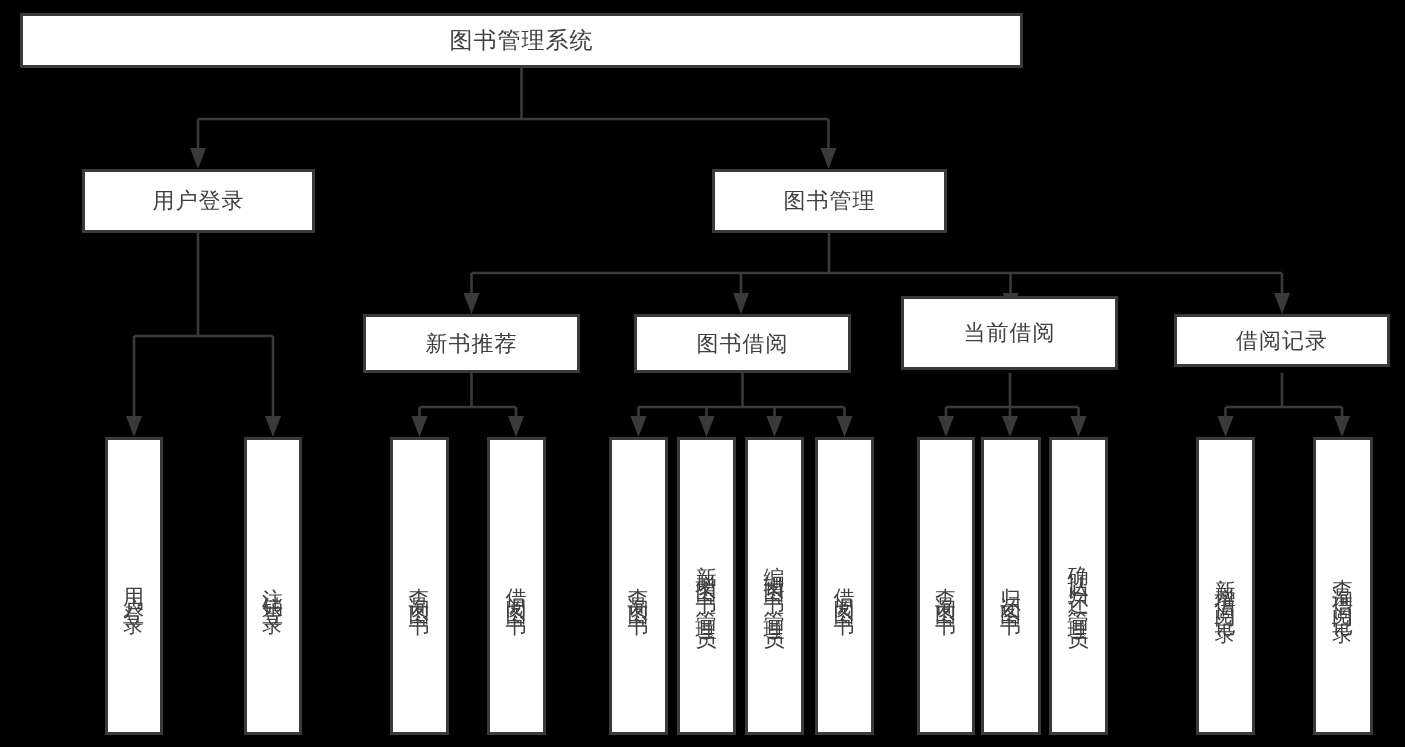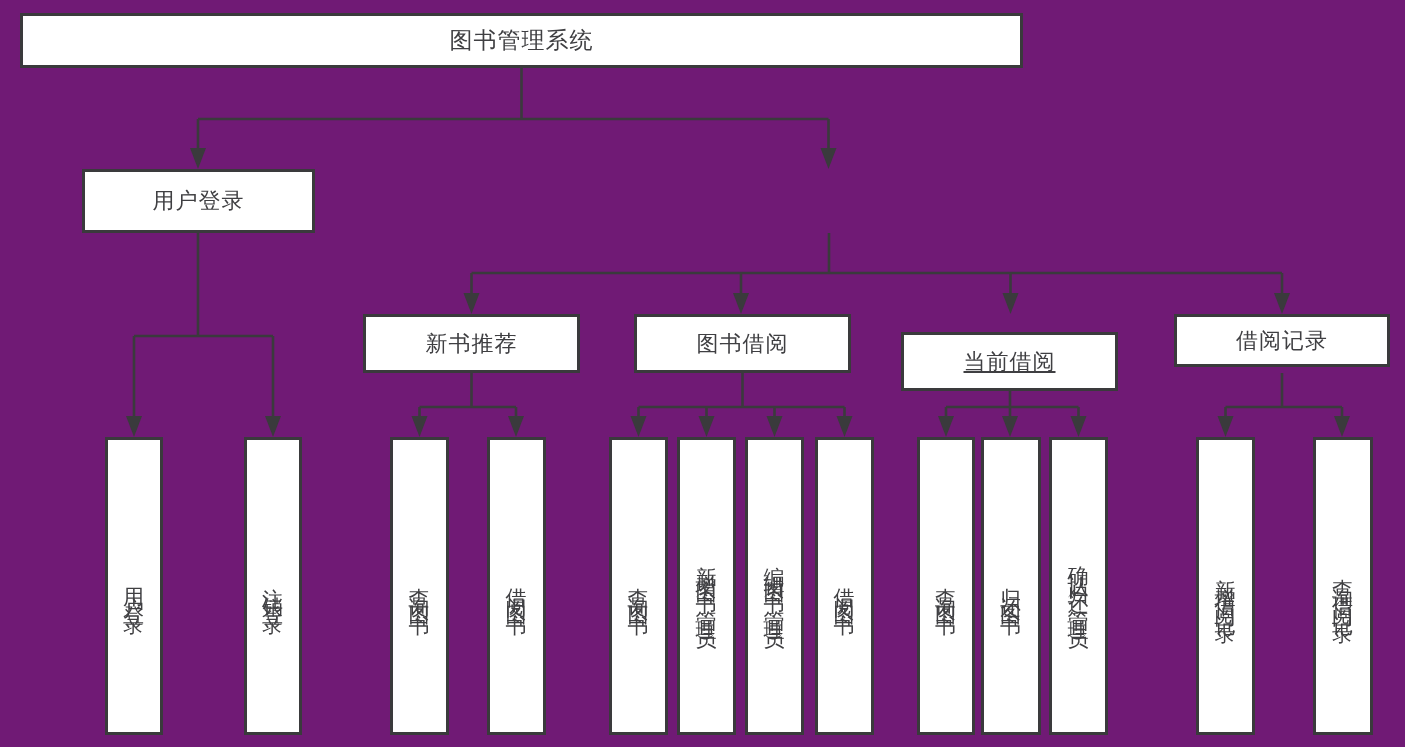--- a/index.html
+++ b/index.html
@@ -1,19 +1,19 @@
 <!DOCTYPE html>
 <html><head>
 <meta charset="utf-8">
 <style>
   html,body{margin:0;padding:0;background:#ffffff;}
   #stage{
     position:relative;
     width:1405px;height:747px;
-    background:#701a75;
+    background:#000000;
     font-family:"Liberation Sans","DejaVu Sans",sans-serif;
     overflow:hidden;
   }
   #wires{position:absolute;left:0;top:0;width:1405px;height:747px;}
   .node{
     position:absolute;
     box-sizing:border-box;
     background:#ffffff;
     border:3px solid #3a3a3c;
     color:#3f3f42;
@@ -99,24 +99,25 @@
       <polygon points="1002,416 1018,416 1010,437"></polygon>
       <polygon points="1070.5,416 1086.5,416 1078.5,437"></polygon>
       <polygon points="1217.5,416 1233.5,416 1225.5,437"></polygon>
       <polygon points="1334,416 1350,416 1342,437"></polygon>
     </g>
   </svg>
 
   <div class="node h-node root-node" style="left:20px;top:13px;width:1003px;height:55px;">图书管理系统</div>
 
   <div class="node h-node" style="left:82px;top:169px;width:233px;height:64px;">用户登录</div>
+  <div class="node h-node" style="left:712px;top:169px;width:235px;height:64px;">图书管理</div>
 
   <div class="node h-node" style="left:363px;top:314px;width:217px;height:59px;">新书推荐</div>
   <div class="node h-node" style="left:634px;top:314px;width:217px;height:59px;">图书借阅</div>
-  <div class="node h-node" style="left:901px;top:332px;width:217px;height:59px;text-decoration:underline;">当前借阅</div>
+  <div class="node h-node" style="left:901px;top:296px;width:217px;height:74px;">当前借阅</div>
   <div class="node h-node" style="left:1174px;top:314px;width:216px;height:53px;">借阅记录</div>
 
   <div class="node v-node" style="left:105px;top:437px;width:58px;height:298px;">用户登录</div>
   <div class="node v-node" style="left:244px;top:437px;width:58px;height:298px;">注销登录</div>
 
   <div class="node v-node" style="left:390px;top:437px;width:59px;height:298px;">查询图书</div>
   <div class="node v-node" style="left:487px;top:437px;width:59px;height:298px;">借阅图书</div>
 
   <div class="node v-node" style="left:609px;top:437px;width:59px;height:298px;">查询图书</div>
   <div class="node v-node" style="left:677px;top:437px;width:59px;height:298px;">新增图书（管理员）</div>

